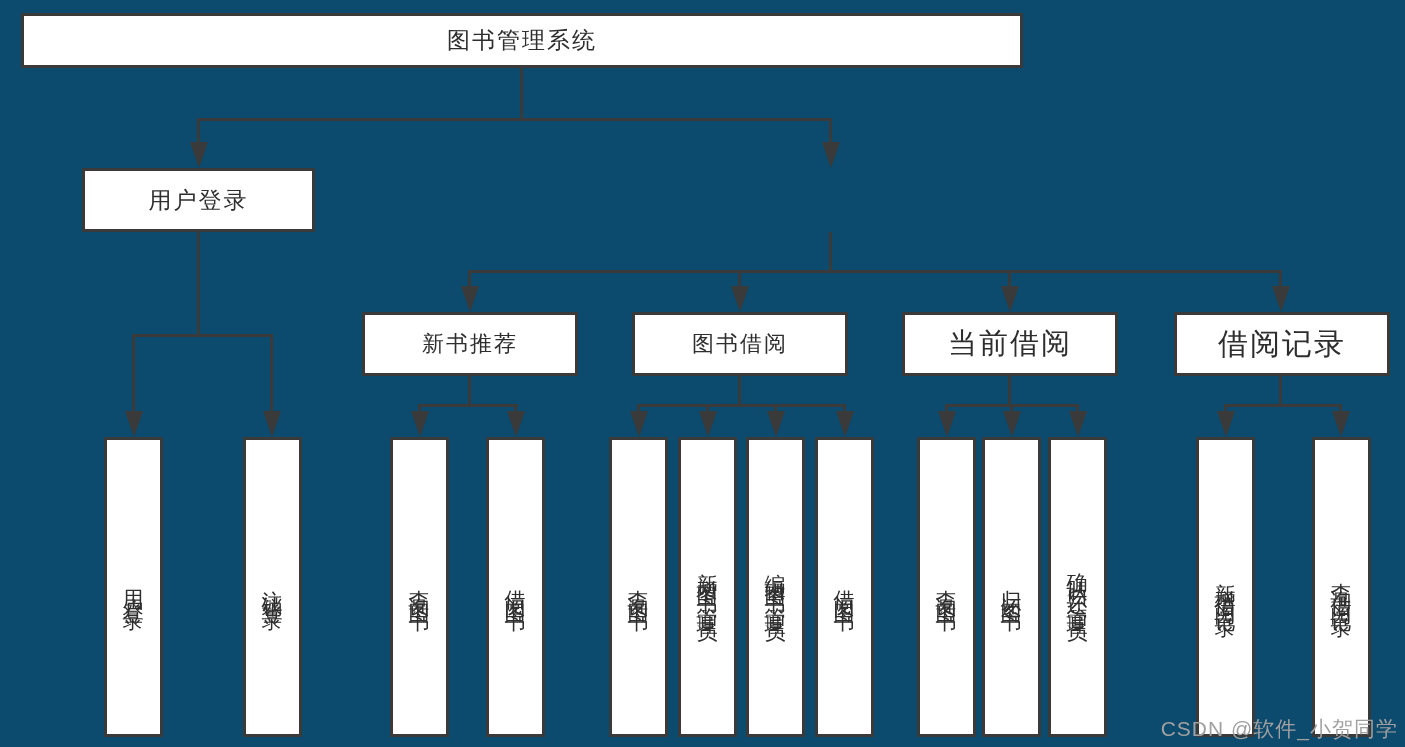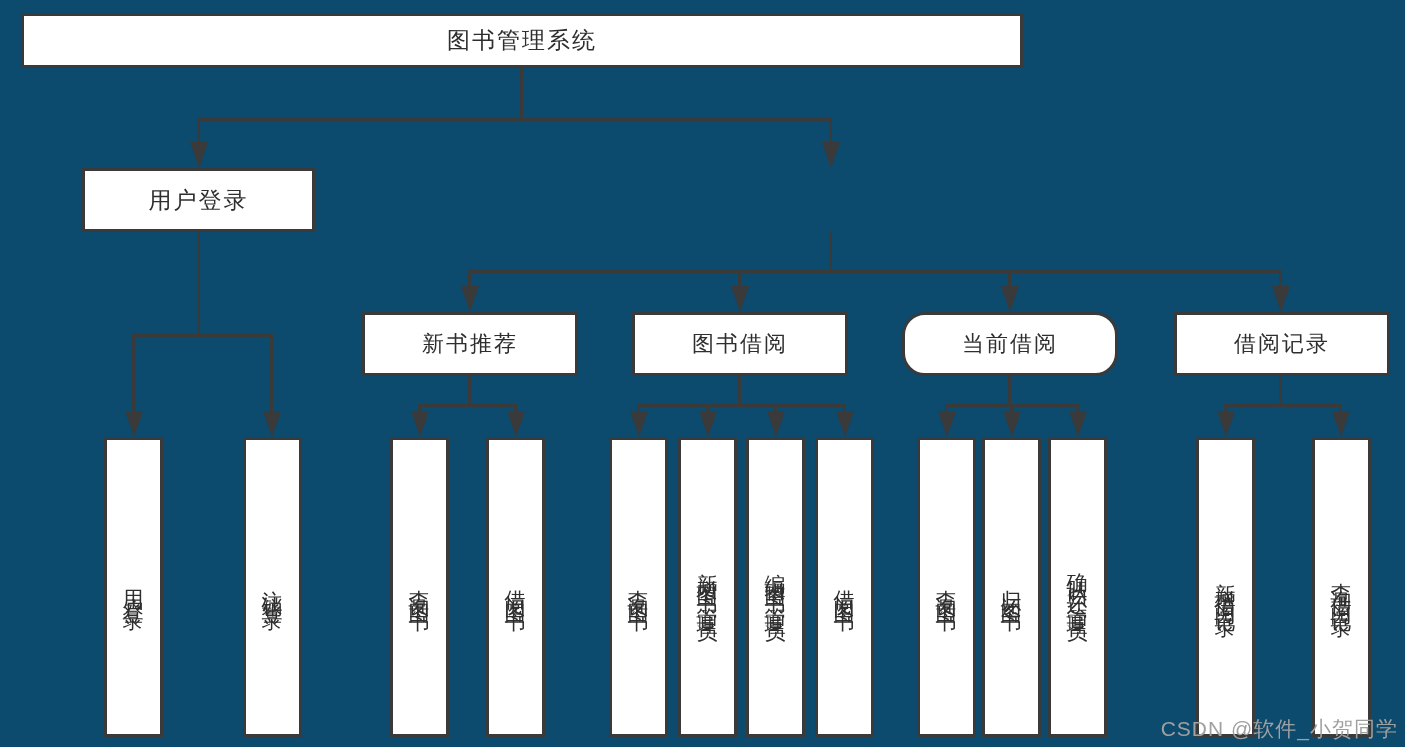--- a/index.html
+++ b/index.html
@@ -100,24 +100,24 @@
   <div class="ahead" style="left:1001px;top:286px;"></div>
   <div class="vline" style="left:1279px;top:270px;width:3px;height:20px;"></div>
   <div class="ahead" style="left:1272px;top:286px;"></div>
 
   <div class="hbox" style="left:362px;top:312px;width:216px;height:64px;font-size:22px;">
     <span>新书推荐</span>
   </div>
   <div class="hbox" style="left:632px;top:312px;width:216px;height:64px;font-size:22px;">
     <span>图书借阅</span>
   </div>
-  <div class="hbox" style="left:902px;top:312px;width:216px;height:64px;font-size:22px;border-radius:23px;">
+  <div class="hbox" style="left:902px;top:312px;width:216px;height:64px;font-size:29px;">
     <span>当前借阅</span>
   </div>
-  <div class="hbox" style="left:1174px;top:312px;width:216px;height:64px;font-size:22px;">
+  <div class="hbox" style="left:1174px;top:312px;width:216px;height:64px;font-size:30px;">
     <span>借阅记录</span>
   </div>
 
   <div class="vline" style="left:468px;top:376px;width:3px;height:30px;"></div>
   <div class="hline" style="left:418px;top:404px;width:100px;height:3px;"></div>
   <div class="vline" style="left:418px;top:404px;width:3px;height:12px;"></div>
   <div class="ahead" style="left:411px;top:411px;"></div>
   <div class="vline" style="left:514px;top:404px;width:3px;height:12px;"></div>
   <div class="ahead" style="left:507px;top:411px;"></div>
 

